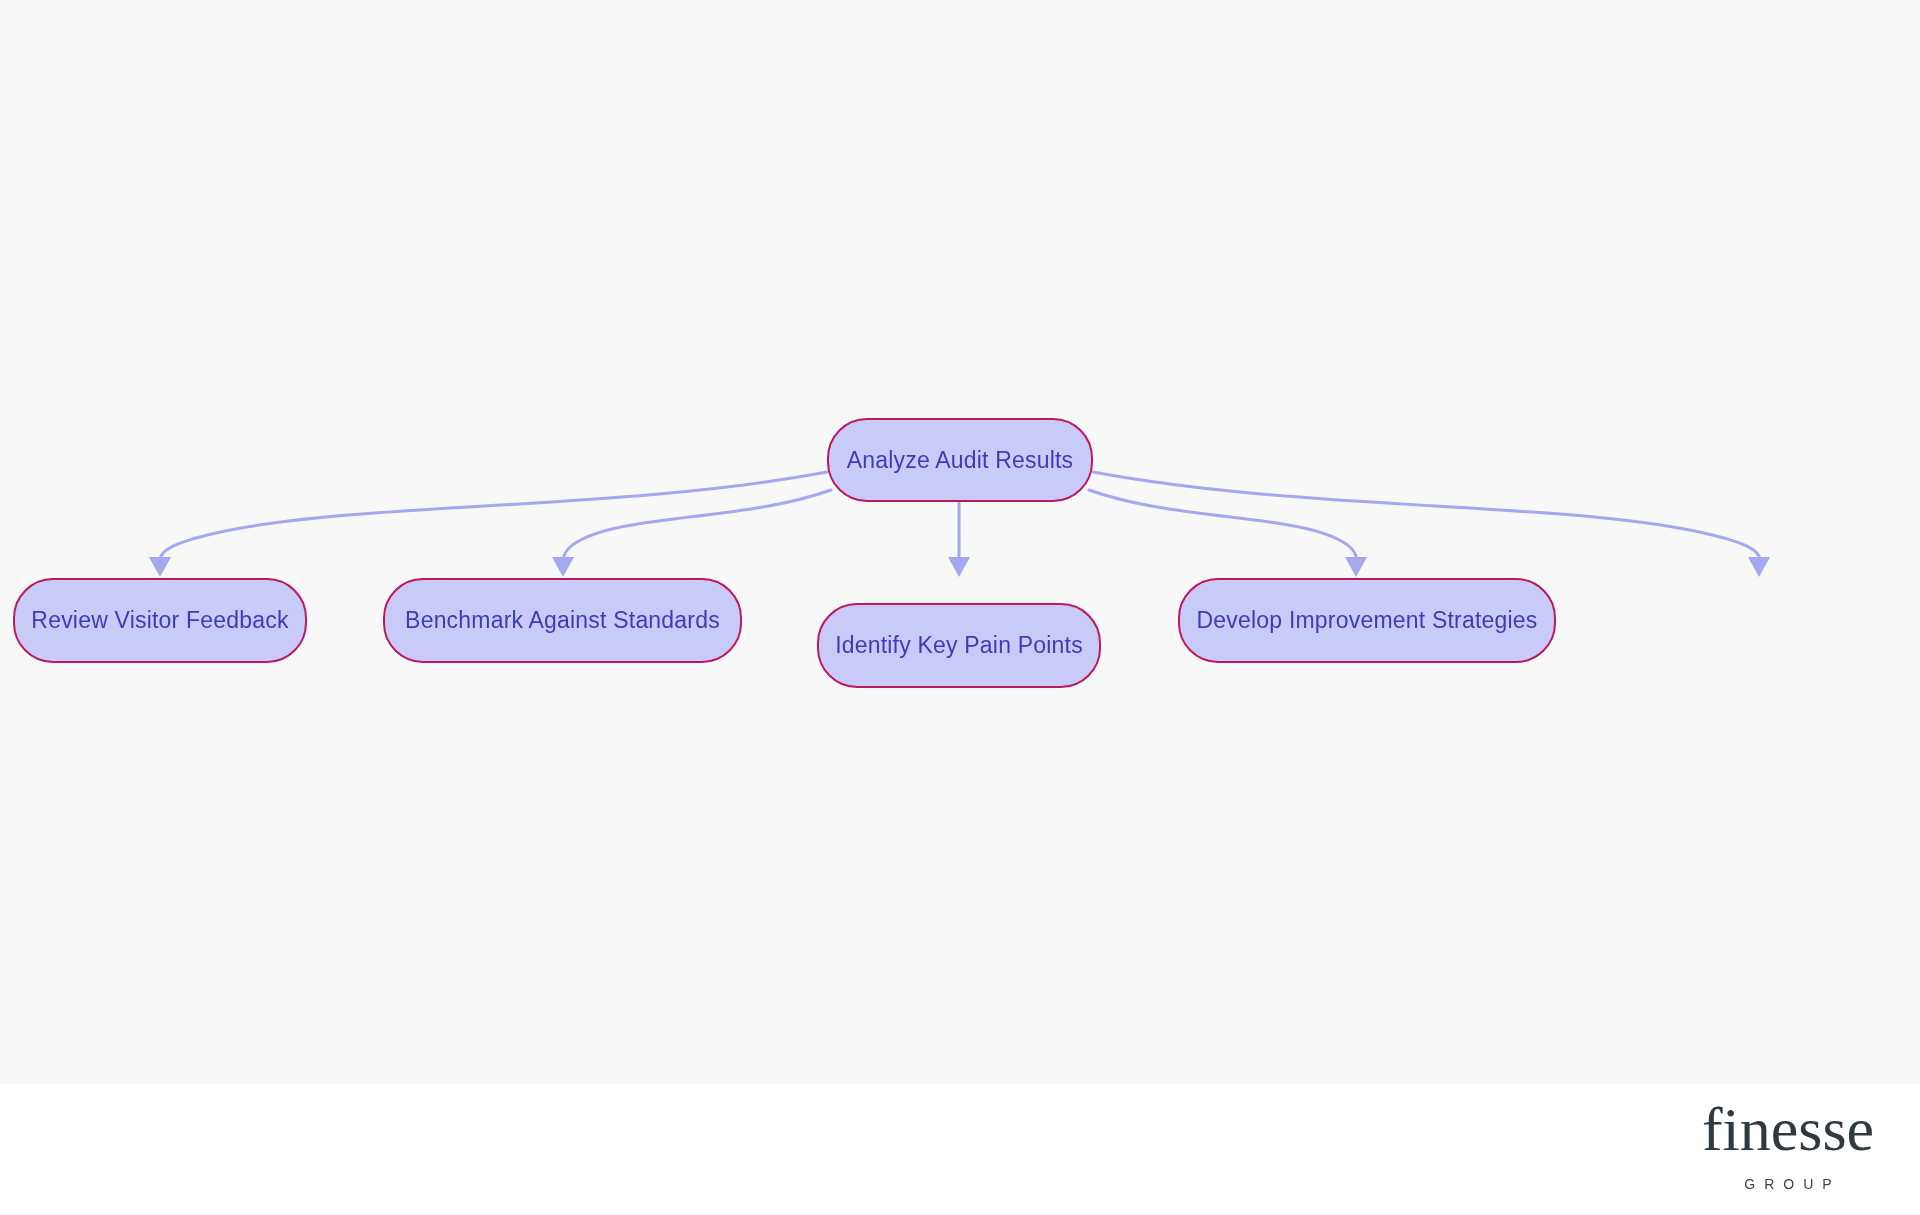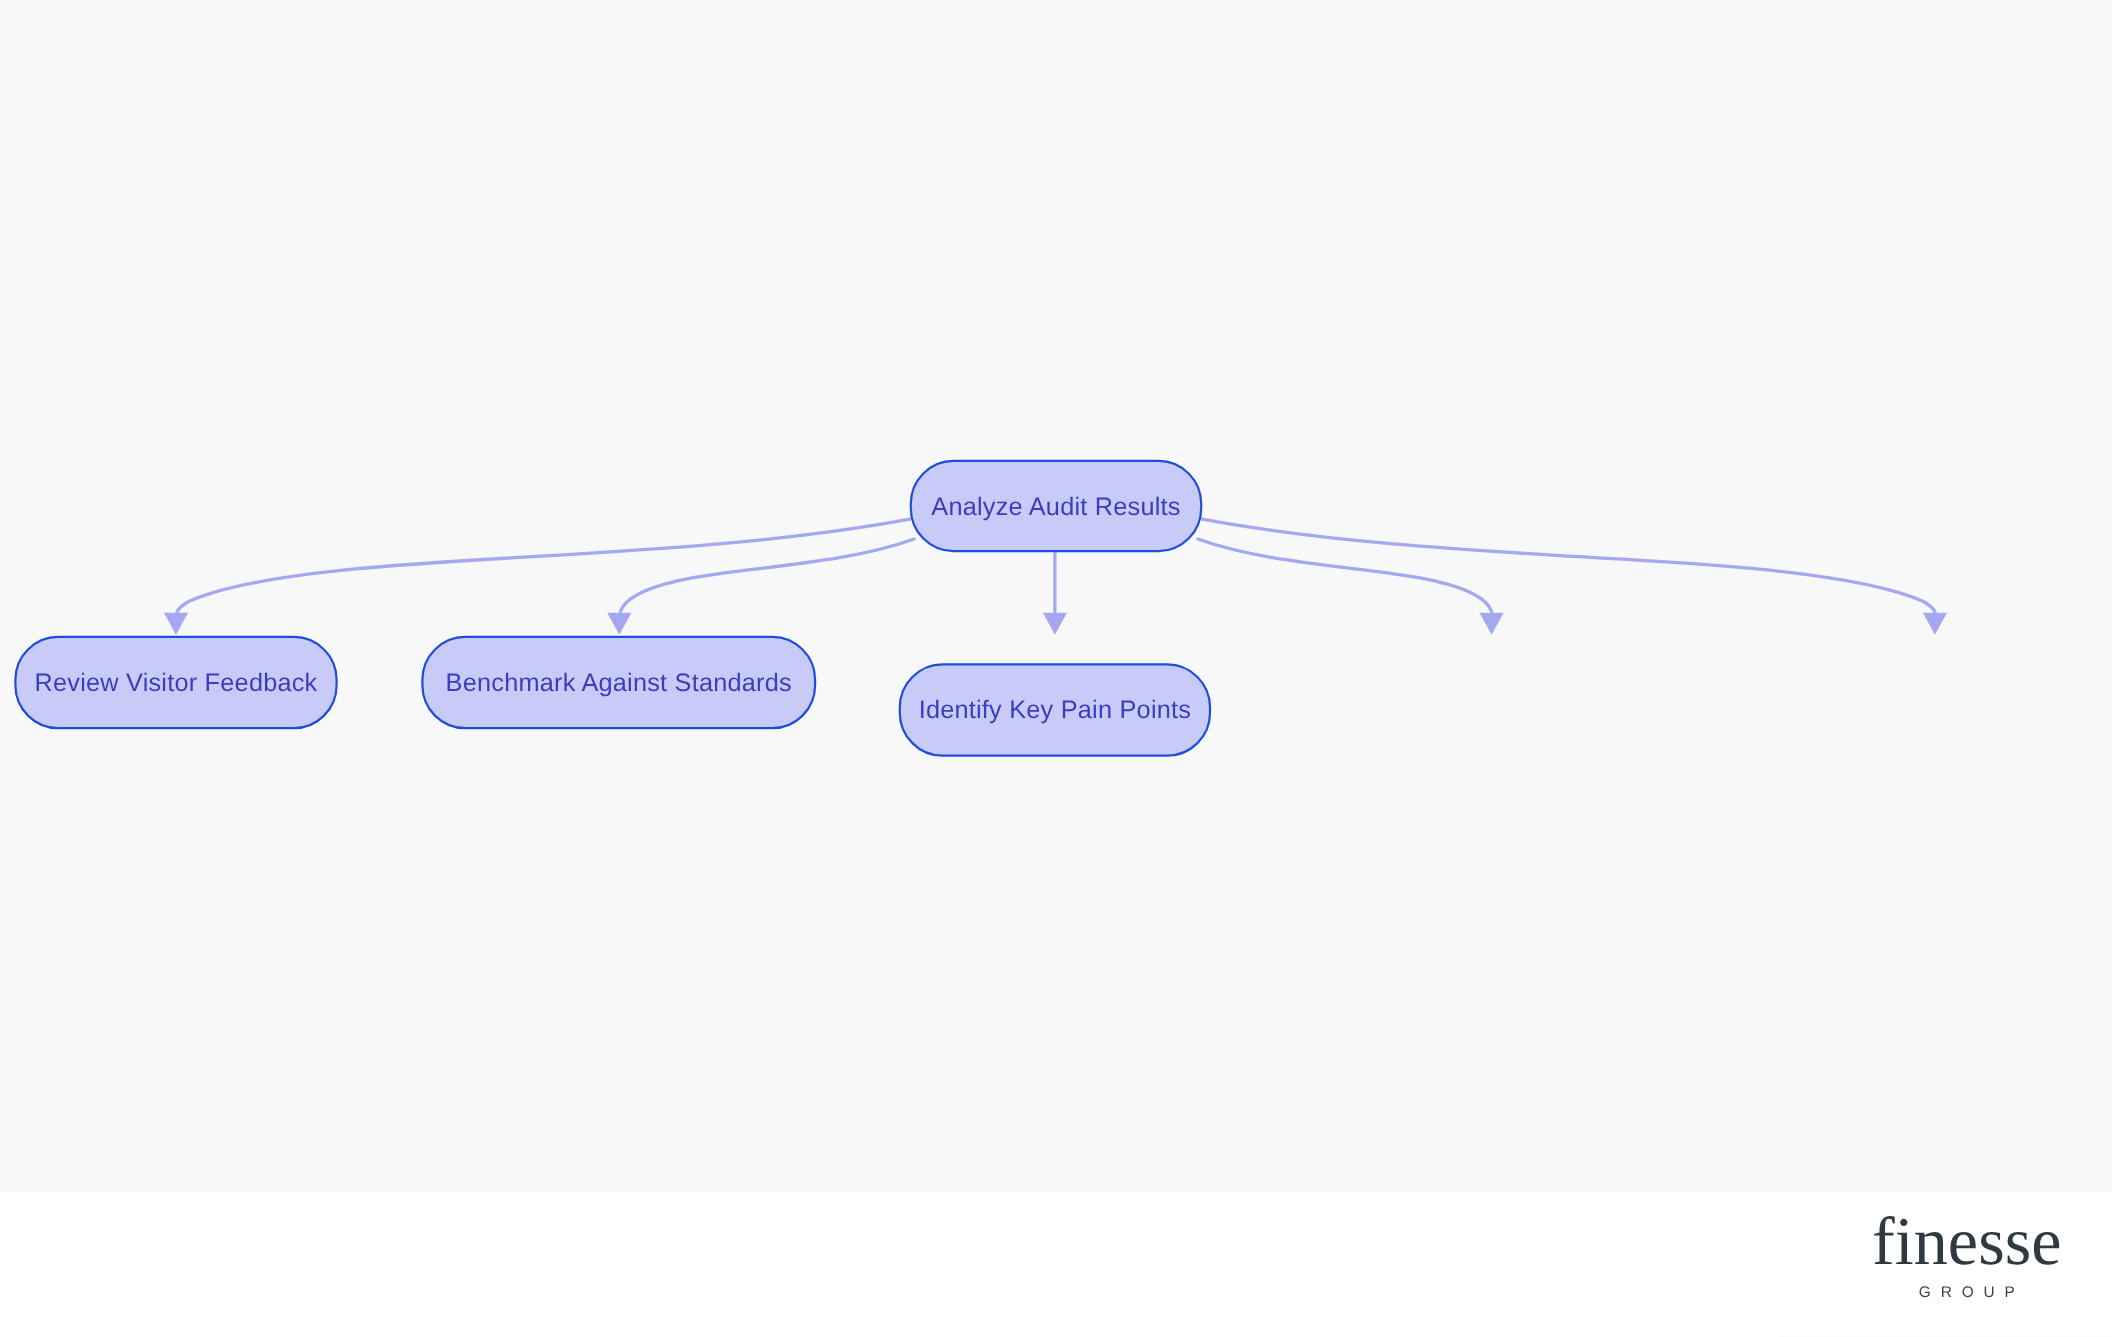--- a/index.html
+++ b/index.html
@@ -28,21 +28,21 @@
   .arrowhead {
     fill: #a3a8f0;
     stroke: none;
   }
   .node {
     position: absolute;
     display: flex;
     align-items: center;
     justify-content: center;
     background: #c8caf8;
-    border: 2px solid #1d4ed8;
+    border: 2px solid #be185d;
     border-radius: 40px;
     color: #3b3eba;
     font-size: 23px;
     letter-spacing: 0.2px;
     white-space: nowrap;
     text-align: center;
   }
   .node-root { left: 827px; top: 418px; width: 266px; height: 84px; }
   .node-c1   { left: 13px;   top: 578px; width: 294px; height: 85px; }
   .node-c2   { left: 383px;  top: 578px; width: 359px; height: 85px; }
@@ -64,21 +64,21 @@
   }
   .brand-name {
     font-family: "Liberation Serif", serif;
     font-weight: 400;
     font-size: 62px;
     line-height: 1.0;
     color: #2e3a40;
     letter-spacing: 0px;
   }
   .brand-sub {
-    margin-top: 6px;
+    margin-top: 16px;
     font-family: "Liberation Sans", sans-serif;
     font-size: 14px;
     font-weight: 400;
     color: #39454b;
     letter-spacing: 9px;
     text-indent: 9px; 
   }
 </style>
 </head>
 <body>
@@ -112,20 +112,23 @@
   </div>
 
   <div class="node node-c2">
     <span>Benchmark Against Standards</span>
   </div>
 
   <div class="node node-c3">
     <span>Identify Key Pain Points</span>
   </div>
 
+  <div class="node node-c4">
+    <span>Develop Improvement Strategies</span>
+  </div>
 
 
   <div class="footer">
     <div class="brand">
       <div class="brand-name">finesse</div>
       <div class="brand-sub">GROUP</div>
     </div>
   </div>
 
 </div>

